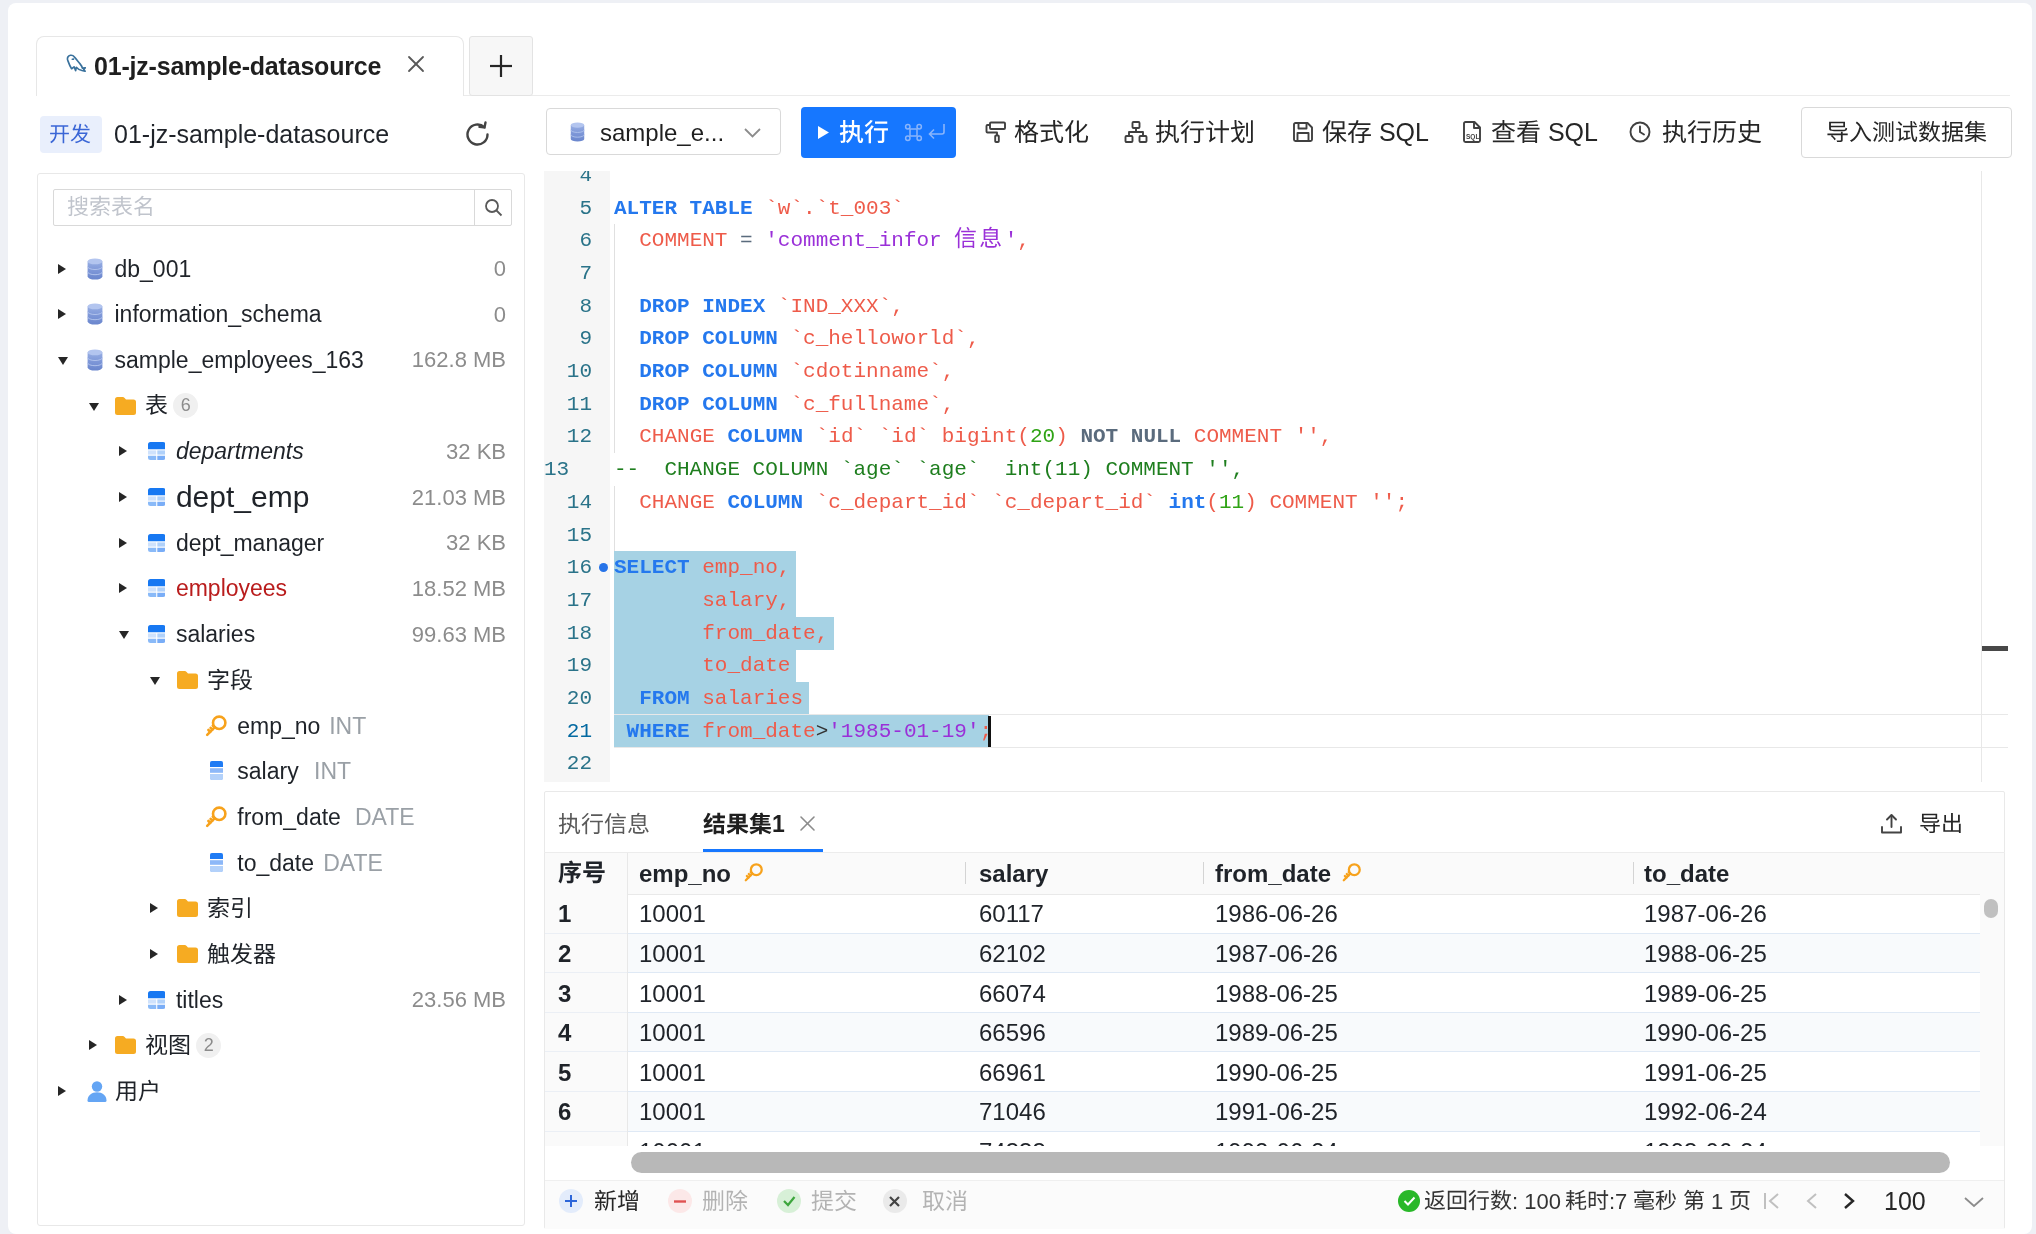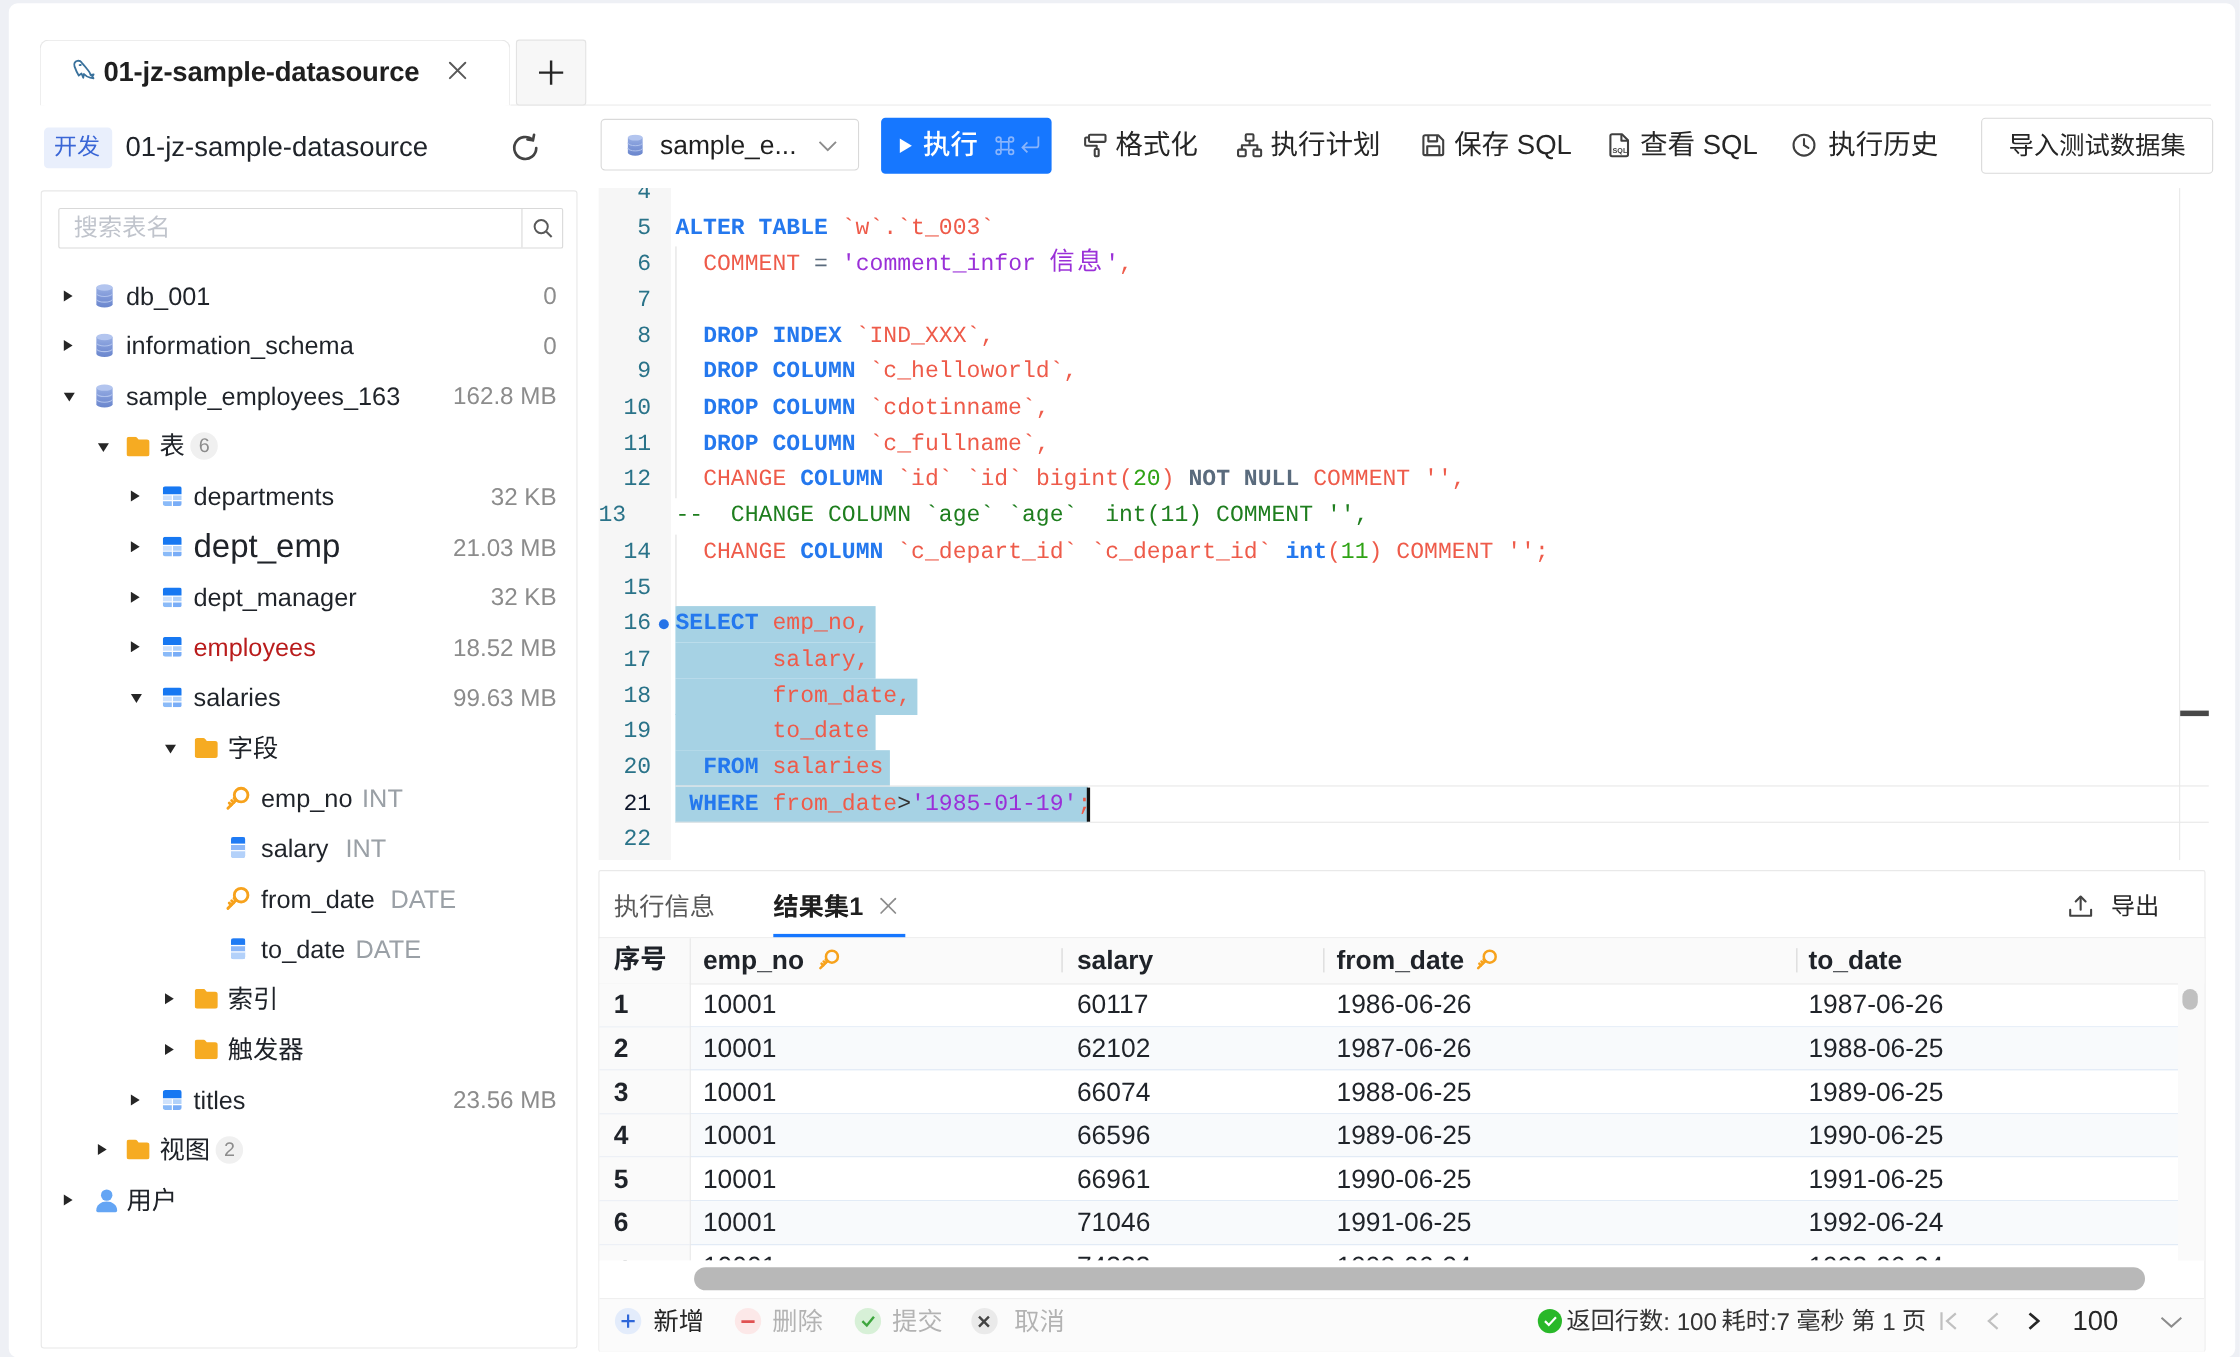--- a/index.html
+++ b/index.html
@@ -118,21 +118,21 @@
 <svg style="position:absolute;left:118.4px;top:445.3px;" width="10" height="12" viewBox="0 0 10 12" fill="none">
     <path d="M1 1 L9 6 L1 11 Z" fill="#262626"></path>
   </svg>
 <svg style="position:absolute;left:147.9px;top:442.3px;" width="17.5" height="18" viewBox="0 0 17.5 18" fill="none">
     <path d="M0 2.5 a2.5 2.5 0 0 1 2.5-2.5 h12.5 a2.5 2.5 0 0 1 2.5 2.5 V7.3 H0 Z" fill="#1778f2"></path>
 <path d="M0 8.4 H8.2 V12.6 H0 Z" fill="#cfe2fc"></path>
 <path d="M9.3 8.4 H17.5 V12.6 H9.3 Z" fill="#b0d1fa"></path>
 <path d="M0 13.7 V15.5 a2.5 2.5 0 0 0 2.5 2.5 H8.2 V13.7 Z" fill="#8abaf8"></path>
 <path d="M9.3 13.7 H17.5 V15.5 a2.5 2.5 0 0 1 -2.5 2.5 H9.3 Z" fill="#79adf7"></path>
   </svg>
-<div style="position:absolute;left:175.9px;top:436.3px;line-height:30px;font-size:23px;color:#1f2329;font-weight:normal;font-family:'Liberation Sans', sans-serif;letter-spacing:0;white-space:pre;">departments</div>
+<div style="position:absolute;left:175.9px;top:436.3px;line-height:30px;font-size:23px;color:#1f2329;font-weight:normal;font-family:'Liberation Sans', sans-serif;letter-spacing:0;white-space:pre;font-style:italic;">departments</div>
 <div style="position:absolute;right:1530px;top:436.8px;line-height:29px;font-size:22px;color:#8c8c8c;font-weight:normal;font-family:'Liberation Sans',sans-serif;white-space:pre;">32 KB</div>
 <svg style="position:absolute;left:118.4px;top:491.0px;" width="10" height="12" viewBox="0 0 10 12" fill="none">
     <path d="M1 1 L9 6 L1 11 Z" fill="#262626"></path>
   </svg>
 <svg style="position:absolute;left:147.9px;top:488.0px;" width="17.5" height="18" viewBox="0 0 17.5 18" fill="none">
     <path d="M0 2.5 a2.5 2.5 0 0 1 2.5-2.5 h12.5 a2.5 2.5 0 0 1 2.5 2.5 V7.3 H0 Z" fill="#1778f2"></path>
 <path d="M0 8.4 H8.2 V12.6 H0 Z" fill="#cfe2fc"></path>
 <path d="M9.3 8.4 H17.5 V12.6 H9.3 Z" fill="#b0d1fa"></path>
 <path d="M0 13.7 V15.5 a2.5 2.5 0 0 0 2.5 2.5 H8.2 V13.7 Z" fill="#8abaf8"></path>
 <path d="M9.3 13.7 H17.5 V15.5 a2.5 2.5 0 0 1 -2.5 2.5 H9.3 Z" fill="#79adf7"></path>
@@ -413,21 +413,21 @@
 <div style="position:absolute;left:0;top:216.7px;width:48px;height:33px;line-height:33px;text-align:right;font-family:'Liberation Mono', monospace;font-size:21px;color:#2a7389;">11</div>
 <div style="position:absolute;left:0;top:249.4px;width:48px;height:33px;line-height:33px;text-align:right;font-family:'Liberation Mono', monospace;font-size:21px;color:#2a7389;">12</div>
 <div style="position:absolute;left:0;top:282.1px;width:48px;height:33px;line-height:33px;text-align:left;font-family:'Liberation Mono', monospace;font-size:21px;color:#2a7389;">13</div>
 <div style="position:absolute;left:0;top:314.8px;width:48px;height:33px;line-height:33px;text-align:right;font-family:'Liberation Mono', monospace;font-size:21px;color:#2a7389;">14</div>
 <div style="position:absolute;left:0;top:347.5px;width:48px;height:33px;line-height:33px;text-align:right;font-family:'Liberation Mono', monospace;font-size:21px;color:#2a7389;">15</div>
 <div style="position:absolute;left:0;top:380.2px;width:48px;height:33px;line-height:33px;text-align:right;font-family:'Liberation Mono', monospace;font-size:21px;color:#2a7389;">16</div>
 <div style="position:absolute;left:0;top:412.9px;width:48px;height:33px;line-height:33px;text-align:right;font-family:'Liberation Mono', monospace;font-size:21px;color:#2a7389;">17</div>
 <div style="position:absolute;left:0;top:445.6px;width:48px;height:33px;line-height:33px;text-align:right;font-family:'Liberation Mono', monospace;font-size:21px;color:#2a7389;">18</div>
 <div style="position:absolute;left:0;top:478.3px;width:48px;height:33px;line-height:33px;text-align:right;font-family:'Liberation Mono', monospace;font-size:21px;color:#2a7389;">19</div>
 <div style="position:absolute;left:0;top:511.0px;width:48px;height:33px;line-height:33px;text-align:right;font-family:'Liberation Mono', monospace;font-size:21px;color:#2a7389;">20</div>
-<div style="position:absolute;left:0;top:543.7px;width:48px;height:33px;line-height:33px;text-align:right;font-family:'Liberation Mono', monospace;font-size:21px;color:#0f172a;">21</div>
+<div style="position:absolute;left:0;top:543.7px;width:48px;height:33px;line-height:33px;text-align:right;font-family:'Liberation Mono', monospace;font-size:21px;color:#0369a1;">21</div>
 <div style="position:absolute;left:0;top:576.4px;width:48px;height:33px;line-height:33px;text-align:right;font-family:'Liberation Mono', monospace;font-size:21px;color:#2a7389;">22</div>
 <div style="position:absolute;left:55px;top:392.20000000000005px;width:9px;height:9px;background:#2673e8;border-radius:50%;"></div>
 <div style="position:absolute;left:70px;top:20.5px;height:33px;line-height:33px;font-family:'Liberation Mono', monospace;font-size:21px;white-space:pre;"><span style="color:#2478ee;font-weight:bold">ALTER TABLE</span> <span style="color:#ee5b4a">`w`.`t_003`</span></div>
 <div style="position:absolute;left:70px;top:53.2px;height:33px;line-height:33px;font-family:'Liberation Mono', monospace;font-size:21px;white-space:pre;">  <span style="color:#ee5b4a">COMMENT</span> <span style="color:#5a6b7d">=</span> <span style="color:#9a30d8">'comment_infor </span><svg style="width:50.4px;height:23px;vertical-align:-2.76px" viewBox="0 -880 2192 1000" fill="#9a30d8">
         <path transform="translate(0,0) scale(1,-1)" d="M382 531V469H869V531ZM382 389V328H869V389ZM310 675V611H947V675ZM541 815C568 773 598 716 612 680L679 710C665 745 635 799 606 840ZM369 243V-80H434V-40H811V-77H879V243ZM434 22V181H811V22ZM256 836C205 685 122 535 32 437C45 420 67 383 74 367C107 404 139 448 169 495V-83H238V616C271 680 300 748 323 816Z"></path>
         <path transform="translate(1096,0) scale(1,-1)" d="M266 550H730V470H266ZM266 412H730V331H266ZM266 687H730V607H266ZM262 202V39C262 -41 293 -62 409 -62C433 -62 614 -62 639 -62C736 -62 761 -32 771 96C750 100 718 111 701 123C696 21 688 7 634 7C594 7 443 7 413 7C349 7 337 12 337 40V202ZM763 192C809 129 857 43 874 -12L945 20C926 75 877 159 830 220ZM148 204C124 141 85 55 45 0L114 -33C151 25 187 113 212 176ZM419 240C470 193 528 126 553 81L614 119C587 162 530 226 478 271H805V747H506C521 773 538 804 553 835L465 850C457 821 441 780 428 747H194V271H473Z"></path>
       </svg><span style="color:#9a30d8">'</span><span style="color:#ee5b4a">,</span></div>
 <div style="position:absolute;left:70px;top:118.6px;height:33px;line-height:33px;font-family:'Liberation Mono', monospace;font-size:21px;white-space:pre;">  <span style="color:#2478ee;font-weight:bold">DROP INDEX</span> <span style="color:#ee5b4a">`IND_XXX`,</span></div>
 <div style="position:absolute;left:70px;top:151.3px;height:33px;line-height:33px;font-family:'Liberation Mono', monospace;font-size:21px;white-space:pre;">  <span style="color:#2478ee;font-weight:bold">DROP COLUMN</span> <span style="color:#ee5b4a">`c_helloworld`,</span></div>
 <div style="position:absolute;left:70px;top:184.0px;height:33px;line-height:33px;font-family:'Liberation Mono', monospace;font-size:21px;white-space:pre;">  <span style="color:#2478ee;font-weight:bold">DROP COLUMN</span> <span style="color:#ee5b4a">`cdotinname`,</span></div>

